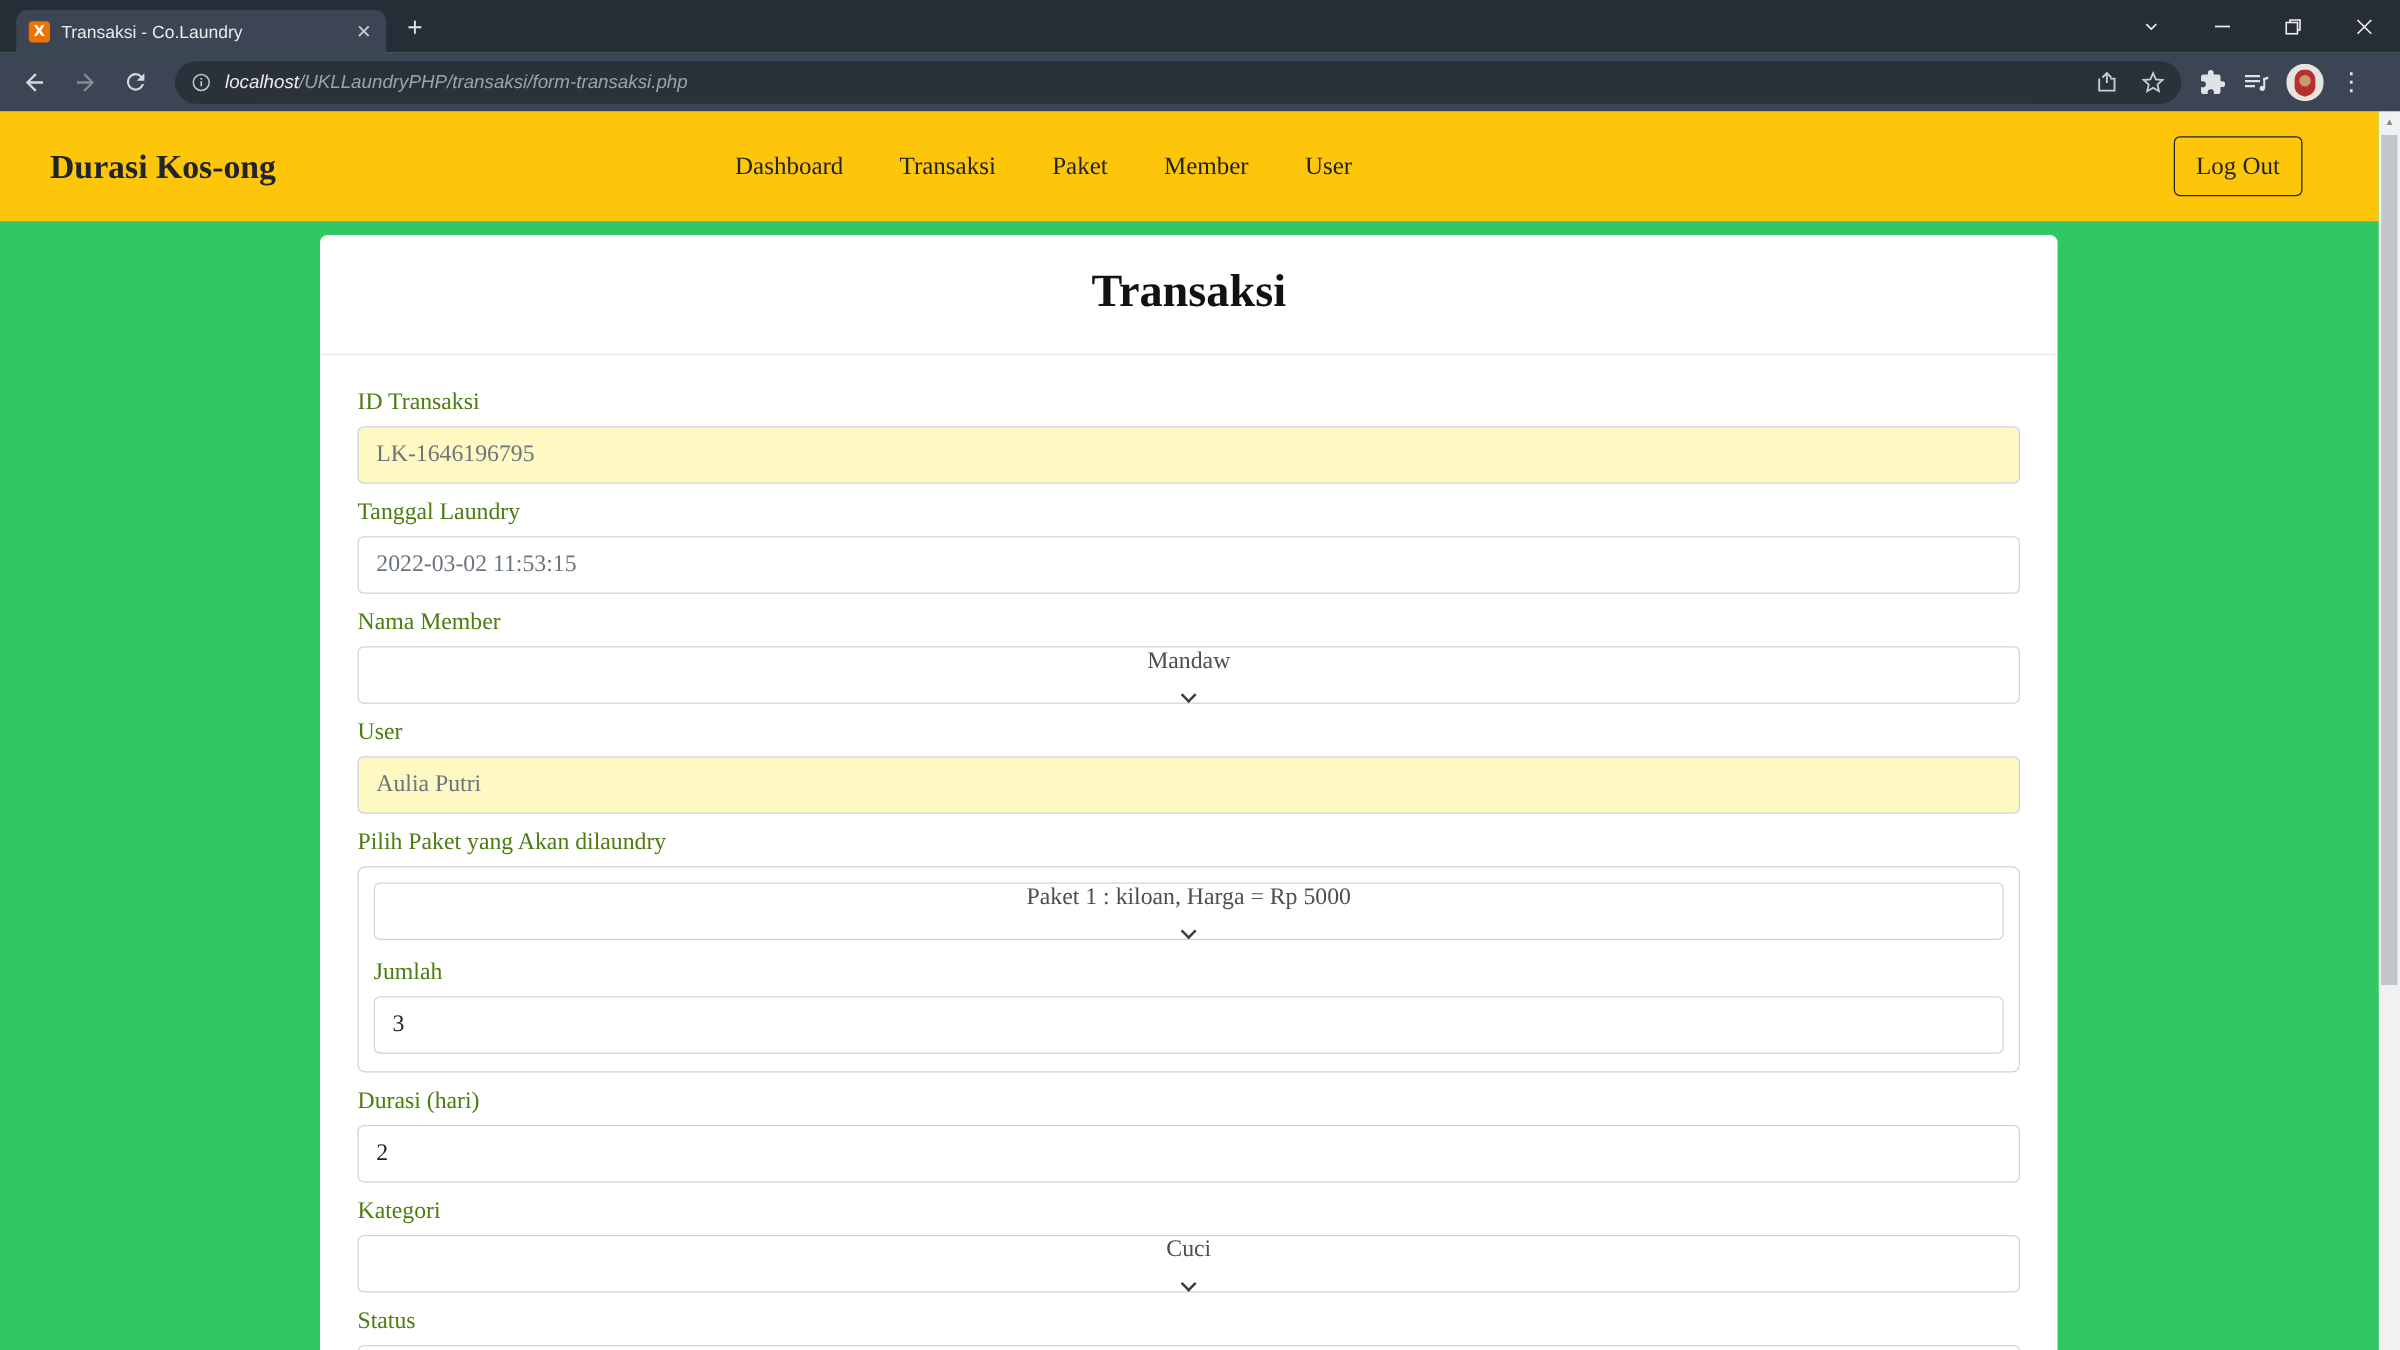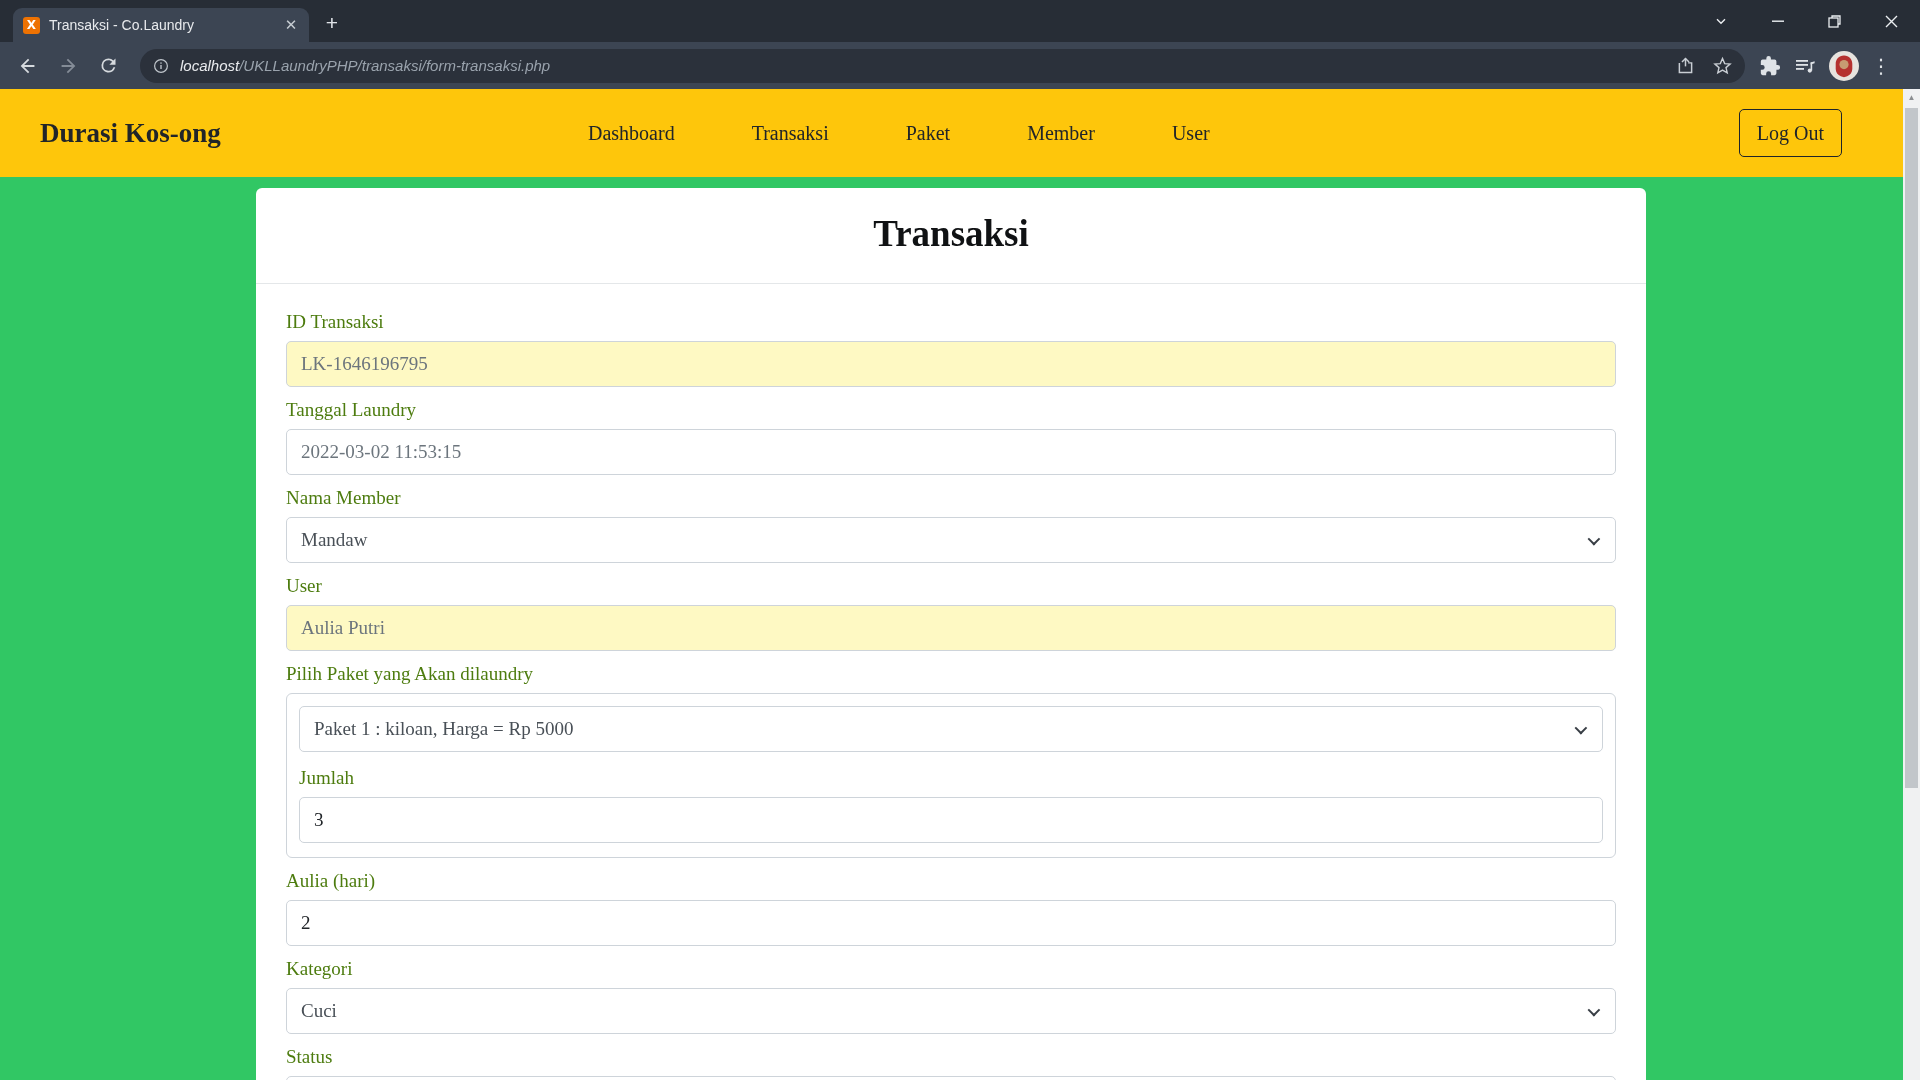--- a/index.html
+++ b/index.html
@@ -26,38 +26,38 @@
   .ext-icons { display:flex; align-items:center; margin-left:14px; gap:12px; }
 
   
   .viewport { position:absolute; top:89px; left:0; width:1920px; height:991px; overflow:hidden; background:#31c764; }
   .scrollbar { position:absolute; top:0; right:0; width:17px; height:991px; background:#f0f1f2; z-index:30; }
   .scroll-arrow { height:17px; display:flex; align-items:center; justify-content:center; color:#8a8d90; font-size:8px; }
   .scroll-thumb { position:absolute; top:19px; left:2px; width:13px; height:680px; background:#c2c6ca; border-radius:0; }
 
   .navbar { position:relative; height:88px; background:#fec60b; width:1903px; }
   .brand { position:absolute; left:40px; top:0; height:88px; display:flex; align-items:center; font-family:"Liberation Serif", serif; font-weight:bold; font-size:27px; color:#212529; }
-  .navlinks { position:absolute; left:588px; top:0; height:88px; display:flex; align-items:center; gap:77px; }
+  .navlinks { position:absolute; left:588px; top:0; height:88px; display:flex; align-items:center; gap:45px; }
   .navlink { font-family:"Liberation Serif", serif; font-size:20px; color:#212529; cursor:pointer; white-space:nowrap; }
   .logout { position:absolute; right:61px; top:20px; height:48px; padding:0 17px; display:flex; align-items:center; background:transparent; border:1.5px solid #1f242a; border-radius:5px; font-family:"Liberation Serif", serif; font-size:20px; color:#1f242a; cursor:pointer; }
 
   .main { height:903px; overflow:hidden; }
   .card { width:1390px; margin:11px auto 0 auto; margin-left:256px; background:#fff; border-radius:6px; min-height:980px; }
   .card-header { padding:24px 0 28px 0; border-bottom:1px solid #e4e7e9; }
   .card-title { text-align:center; font-family:"Liberation Serif", serif; font-weight:bold; font-size:37px; color:#101214; }
   .card-body { padding:26px 30px 20px 30px; }
 
   .field { margin-bottom:11px; }
   .flabel { display:block; font-family:"Liberation Serif", serif; font-size:19px; color:#4d7c0f; line-height:24px; margin-bottom:7px; }
   .control { width:100%; height:46px; border:1px solid #ced4da; border-radius:5px; background:#fff; font-family:"Liberation Serif", serif; font-size:19px; color:#495057; padding:0 14px; display:flex; align-items:center; }
   input.control { outline:none; }
   .control.muted { color:#6c757d; }
   .control.dark { color:#212529; }
   .control.disabled { background:#fef9c3; }
-  .select { justify-content:space-between; cursor:pointer; }
+  .select { justify-content:space-between; cursor:pointer;flex-direction:column; }
   .chev { width:9px; height:9px; border-right:2px solid #383e45; border-bottom:2px solid #383e45; transform:rotate(45deg) translateY(-2px); margin-right:4px; flex:0 0 auto; }
   .group-box { border:1px solid #ced4da; border-radius:6px; padding:12px 12px 14px 12px; }
   .group-box .flabel { margin-top:14px; }
 </style>
 </head>
 <body>
 
 <div class="frame">
   <div class="tab">
     <span class="tab-favicon">X</span>
@@ -200,21 +200,21 @@
             <div class="control select">
               <span>Paket 1 : kiloan, Harga = Rp 5000</span>
               <span class="chev"></span>
             </div>
             <span class="flabel">Jumlah</span>
             <input class="control dark" value="3" style="">
           </div>
         </div>
 
         <div class="field">
-          <span class="flabel">Aulia (hari)</span>
+          <span class="flabel">Durasi (hari)</span>
           <input class="control dark" value="2" style="">
         </div>
 
         <div class="field">
           <span class="flabel">Kategori</span>
           <div class="control select">
             <span>Cuci</span>
             <span class="chev"></span>
           </div>
         </div>

